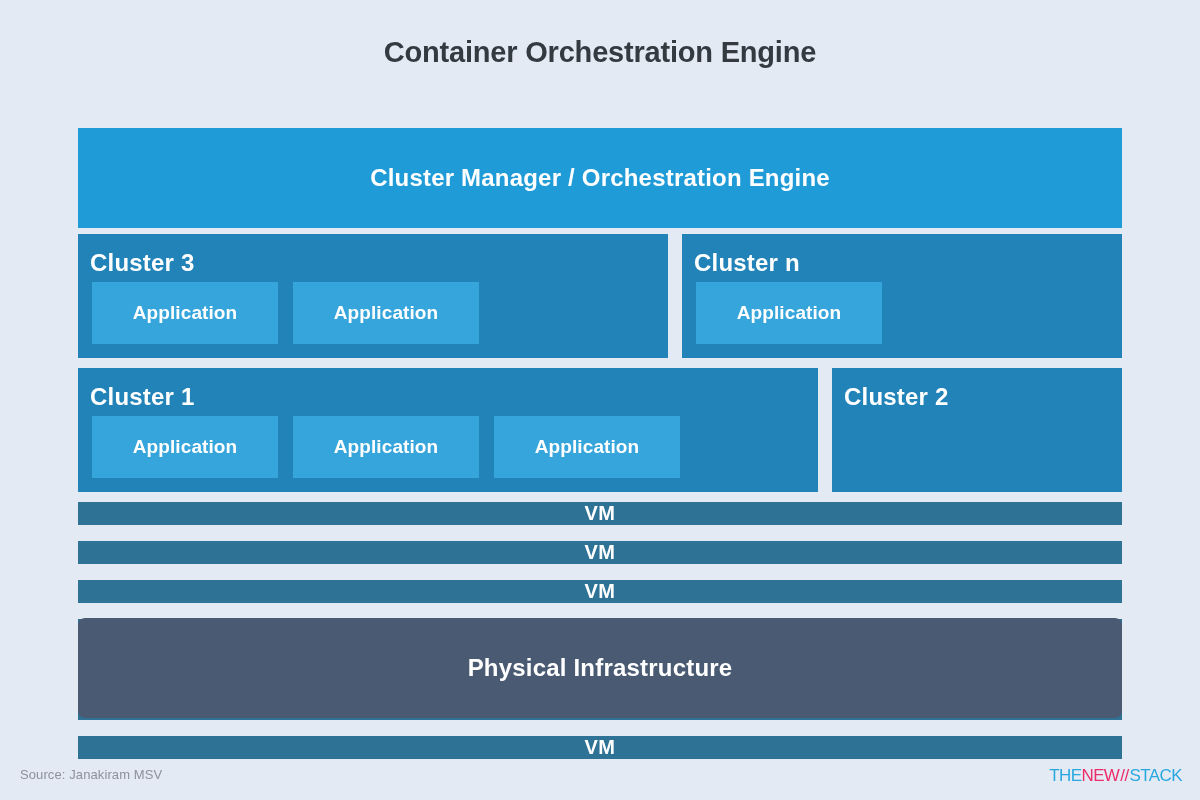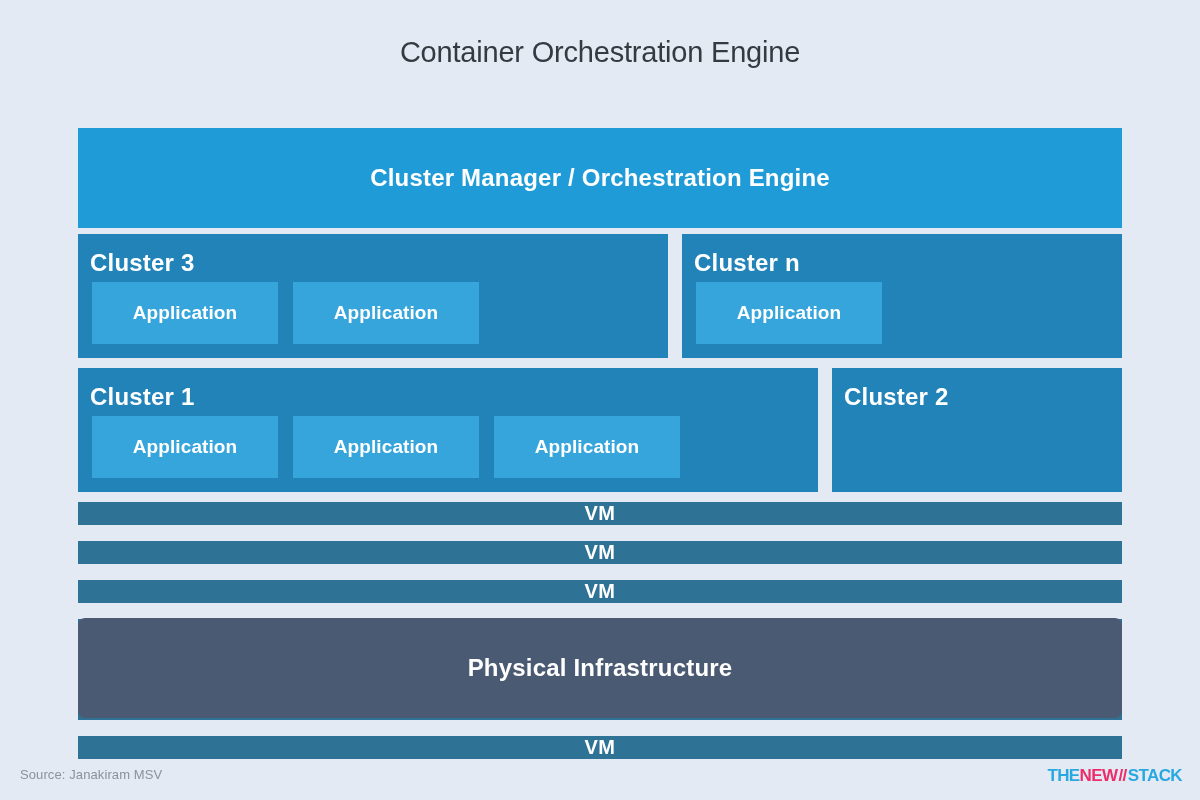--- a/index.html
+++ b/index.html
@@ -17,21 +17,21 @@
   }
 
   
   .page-title {
     position: absolute;
     top: 36px;
     left: 0;
     width: 1200px;
     text-align: center;
     font-size: 29px;
-    font-weight: normal;
+    font-weight: bold;
     color: #333a40;
     letter-spacing: -0.2px;
     font-stretch: condensed;
   }
 
   
   .diagram {
     position: absolute;
     left: 78px;
     top: 128px;
@@ -152,21 +152,21 @@
     font-size: 13px;
     color: #8c919b;
     letter-spacing: 0.1px;
   }
 
   .logo {
     position: absolute;
     right: 18px;
     bottom: 14px;
     font-size: 17px;
-    font-weight: bold;
+    font-weight: normal;
     letter-spacing: -0.6px;
     font-stretch: condensed;
     display: flex;
     align-items: baseline;
   }
   .logo-the   { color: #29a8e0; }
   .logo-new   { color: #ec2d6a; }
   .logo-slash { color: #ec2d6a; padding: 0 1px; }
   .logo-stack { color: #29a8e0; }
 </style>

